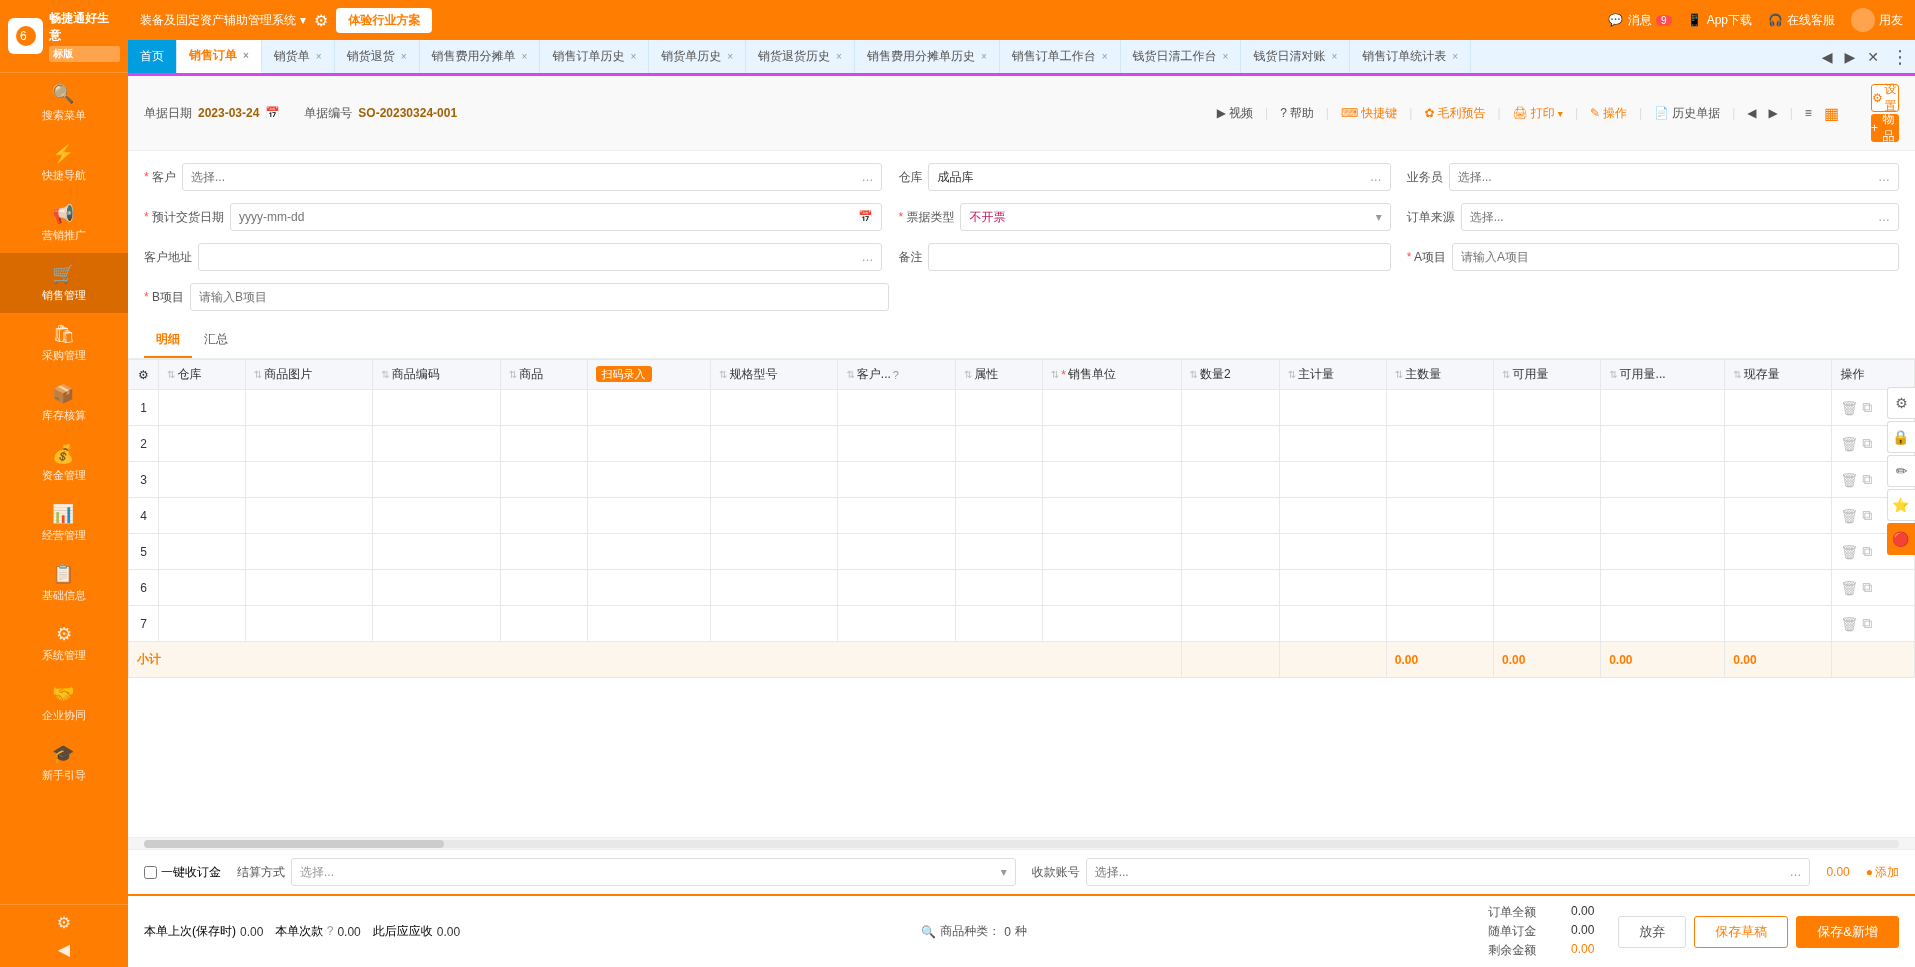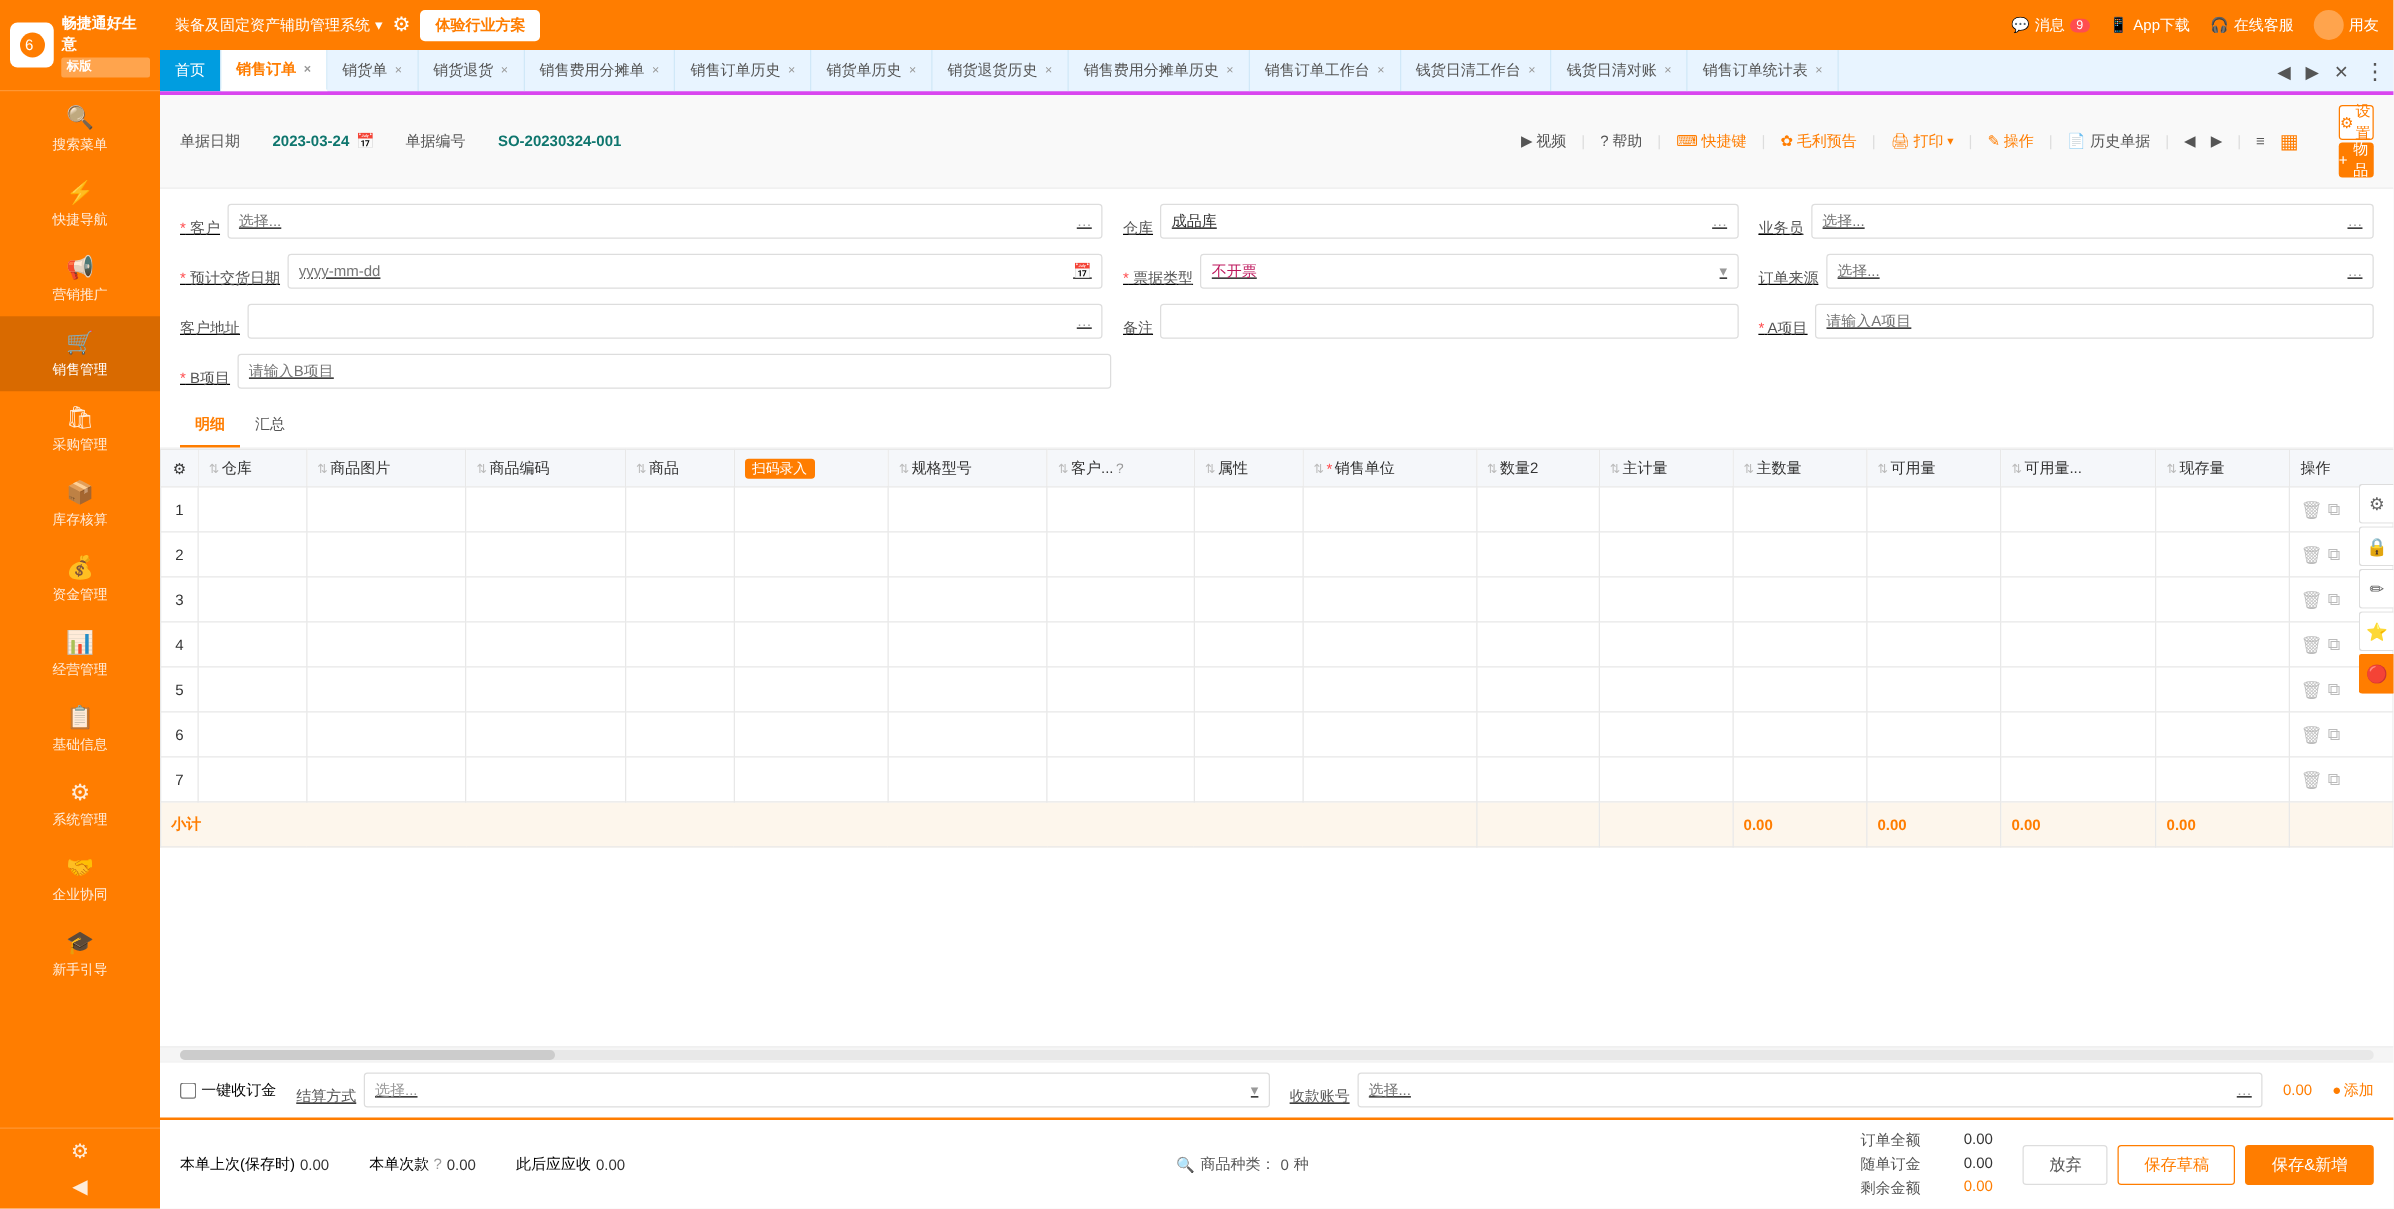--- a/index.html
+++ b/index.html
@@ -44,30 +44,30 @@
     .tabbar-arrows { display: flex; align-items: center; margin-left: auto; flex-shrink: 0; }
     .tabbar-arrow { padding: 0 6px; cursor: pointer; color: #555; font-size: 14px; height: 100%; display: flex; align-items: center; }
 
     
     .content { flex: 1; overflow-y: auto; background: white; display: flex; flex-direction: column; }
 
     
     .form-header { padding: 8px 16px; display: flex; align-items: center; gap: 24px; border-bottom: 1px solid #eee; background: #f9f9f9; flex-shrink: 0; }
     .form-header-field { display: flex; align-items: center; gap: 6px; }
     .form-header-label { color: #555; }
-    .form-header-value { color: #0f766e; font-weight: bold; margin-left: 20px; }
+    .form-header-value { color: #a16207; font-weight: bold; }
     .form-header-actions { margin-left: auto; display: flex; align-items: center; gap: 12px; color: #555; font-size: 12px; }
     .form-header-action { display: flex; align-items: center; gap: 3px; cursor: pointer; color: #555; }
     .action-orange { color: #ff7d00; }
     .form-header-divider { color: #ddd; }
 
     
     .form-body { padding: 12px 16px; display: flex; flex-direction: column; gap: 12px; flex-shrink: 0; }
     .form-row { display: flex; align-items: center; gap: 16px; }
-    .form-field { display: flex; align-items: flex-end; gap: 6px; flex: 1; text-decoration: underline; }
+    .form-field { display: flex; align-items: center; gap: 6px; flex: 1; }
     .field-label { color: #555; white-space: nowrap; min-width: fit-content; }
     .required { color: #ff4d4f; }
     .field-input { border: 1px solid #ddd; border-radius: 3px; padding: 4px 8px; flex: 1; color: #999; min-width: 100px; background: white; height: 28px; display: flex; align-items: center; position: relative; }
     .field-input input { border: none; outline: none; width: 100%; color: #999; font-size: 12px; background: transparent; }
     .field-ellipsis { color: #999; margin-left: auto; cursor: pointer; }
     .field-select { border: 1px solid #ddd; border-radius: 3px; padding: 4px 8px; flex: 1; background: white; height: 28px; display: flex; align-items: center; gap: 4px; cursor: pointer; }
     .field-select-value { flex: 1; color: #be185d; }
     .field-select-arrow { color: #999; }
     .date-icon { color: #999; cursor: pointer; }
 
@@ -99,21 +99,21 @@
     .scroll-bar-thumb { width: 300px; height: 8px; background: #ccc; border-radius: 4px; position: absolute; left: 0; }
 
     
     .bottom-form { padding: 8px 16px; display: flex; align-items: center; gap: 16px; border-top: 1px solid #eee; background: #fff; flex-shrink: 0; }
     .checkbox-field { display: flex; align-items: center; gap: 4px; }
     .orange-text { color: #ff7d00; }
     .add-btn { color: #ff7d00; cursor: pointer; display: flex; align-items: center; gap: 2px; }
 
     
     .footer { padding: 8px 16px; display: flex; align-items: center; justify-content: space-between; border-top: 2px solid #ff7d00; background: white; flex-shrink: 0; }
-    .footer-left { display: flex; gap: 32px; align-items: center; }
+    .footer-left { display: flex; gap: 12px; align-items: center; }
     .footer-field { display: flex; align-items: center; gap: 4px; }
     .footer-value { color: #333; }
     .footer-center { display: flex; align-items: center; gap: 4px; color: #555; }
     .footer-right { display: flex; align-items: center; gap: 8px; }
     .footer-summary { text-align: right; display: flex; flex-direction: column; gap: 2px; margin-right: 16px; }
     .footer-summary-row { display: flex; gap: 8px; align-items: flex-start; justify-content: flex-end; }
     .footer-summary-label { color: #555; }
     .footer-summary-value { color: #333; min-width: 50px; text-align: right; }
     .btn { padding: 6px 20px; border-radius: 3px; cursor: pointer; font-size: 13px; border: 1px solid #ddd; }
     .btn-default { background: white; color: #555; }

